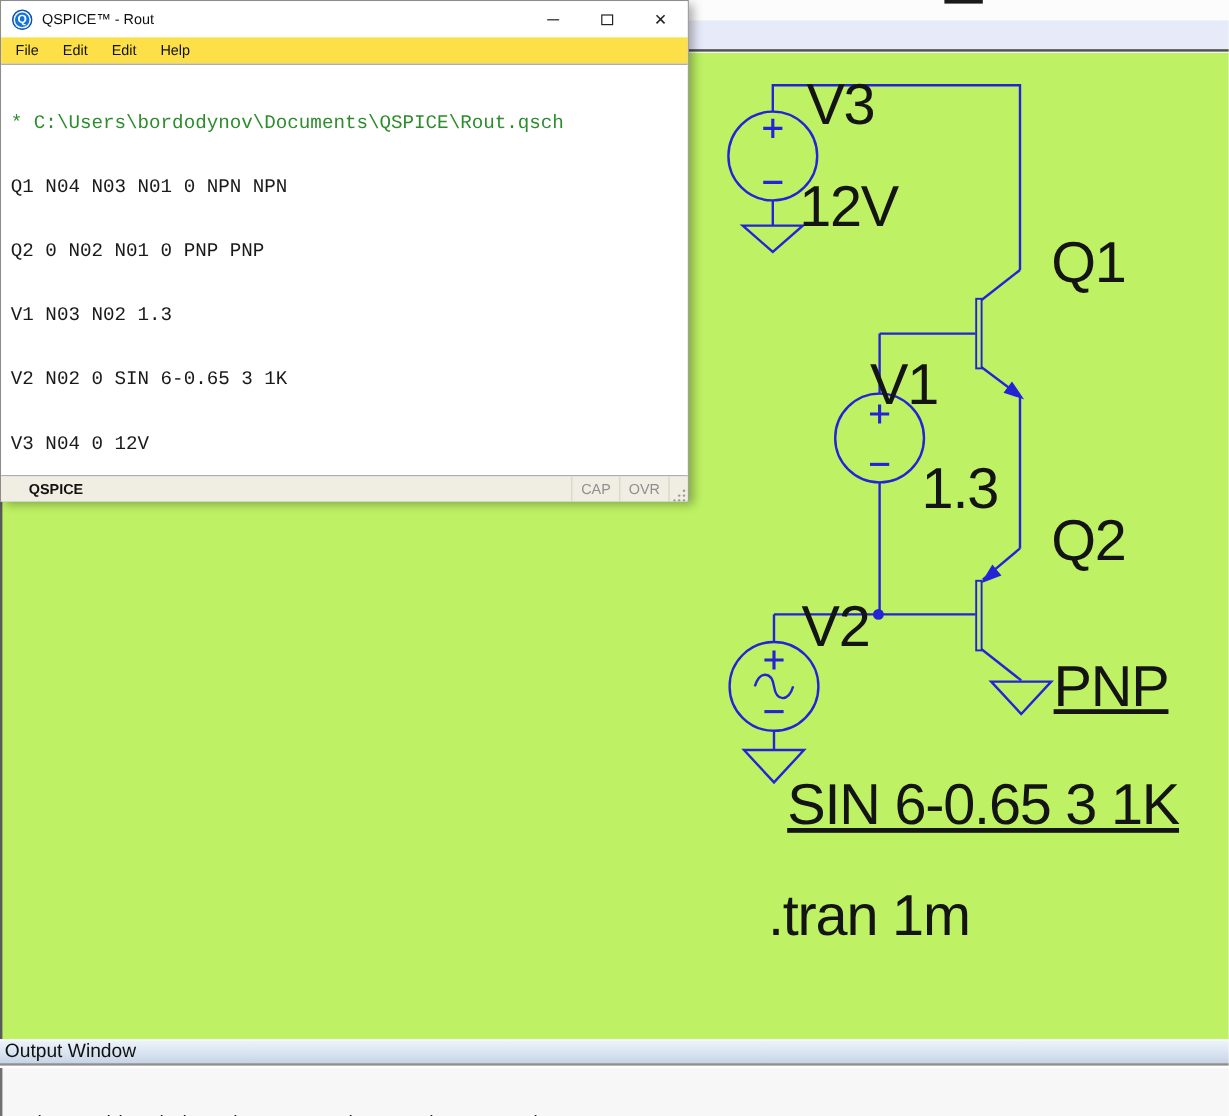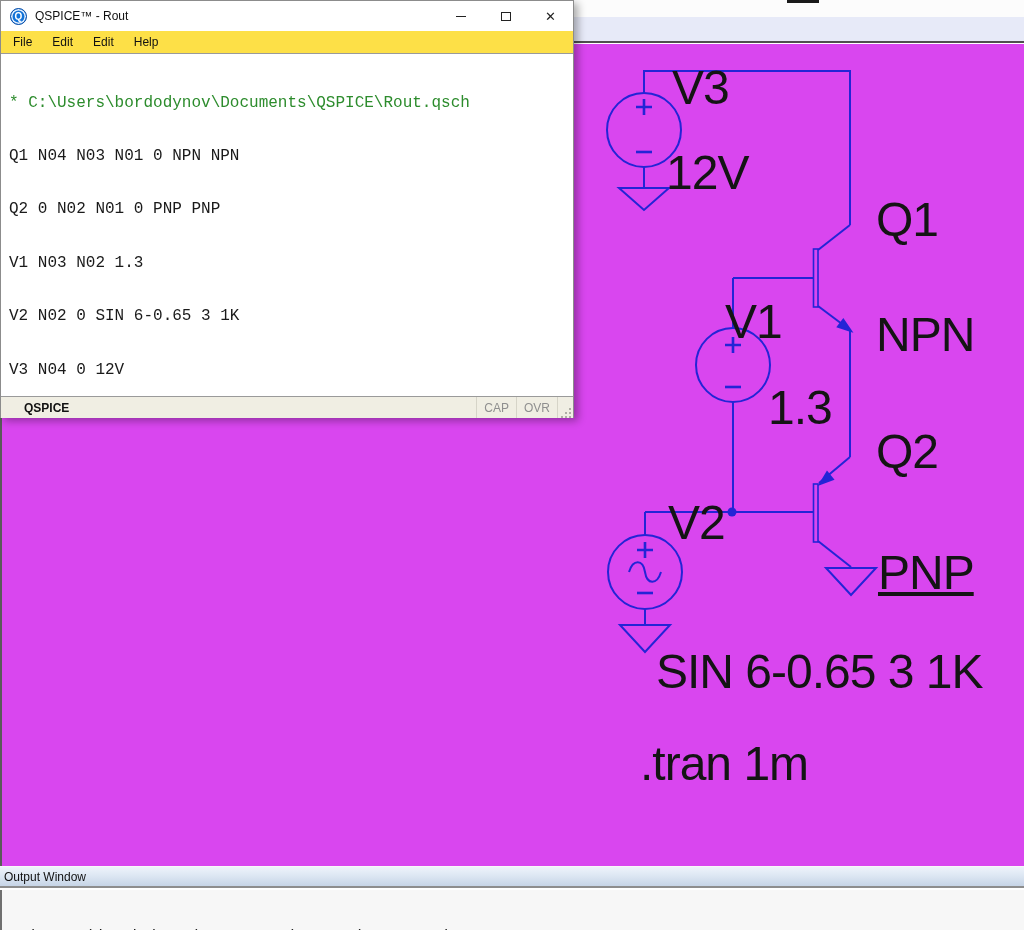--- a/index.html
+++ b/index.html
@@ -6,31 +6,31 @@
   html,body { width:1024px; height:930px; overflow:hidden; background:#fff;
               font-family:"Liberation Sans", sans-serif; }
   .screen { position:relative; width:1024px; height:930px; overflow:hidden; }
 
   
   .main-top-strip { position:absolute; left:0; top:0; width:1024px; height:17px; background:#fcfcfc; }
   .main-toolbar   { position:absolute; left:0; top:17px; width:1024px; height:26px; background:#e7eaf8; border-bottom:2px solid #4f4f4f; }
   .top-artifact   { position:absolute; left:787px; top:0; width:32px; height:3px; background:#1a1a1a; }
 
   .schematic { position:absolute; left:0; top:44px; width:1024px; height:822px;
-               background:#d946ef; border-left:2px solid #5a5a5a; }
+               background:#bef264; border-left:2px solid #5a5a5a; }
   .schematic svg { position:absolute; left:-2px; top:0; }
 
   .slabel { position:absolute; font-size:48px; line-height:48px; color:#141414;
             white-space:nowrap; letter-spacing:-1px; }
 
   
   .output-header { position:absolute; left:0; top:866px; width:1024px; height:22px;
                    background:linear-gradient(#eef3fb, #dde7f3 45%, #c6d4e6);
                    border-top:1px solid #f8f8f8; border-bottom:2px solid #8d8d8d;
-                   font-size:12px; color:#111; display:flex; align-items:center; padding-left:4px; }
+                   font-size:16px; color:#111; display:flex; align-items:center; padding-left:4px; }
   .output-body { position:absolute; left:0; top:890px; width:1024px; height:40px;
                  background:#f7f7f7; border-left:2px solid #707070; padding:2px 0 0 10px;
                  font-family:"Liberation Mono","DejaVu Sans Mono",monospace;
                  font-size:16px; line-height:18px; color:#1a1a1a; white-space:pre; }
 
   
   .netwin { position:absolute; left:0; top:0; width:574px; height:418px; background:#fff;
             border:1px solid #8c8c8c; box-shadow:4px 3px 8px rgba(0,0,0,.32); }
   .titlebar { position:relative; height:30px; background:#ffffff; display:flex; align-items:center; }
   .app-icon { width:17px; height:17px; margin:0 8px 0 9px; border-radius:50%;
@@ -116,27 +116,26 @@
           <path d="M637,593 H653" stroke-width="2.6"></path>
           <line x1="645" y1="609" x2="645" y2="625"></line>
           <polygon points="620,625 670,625 645,652"></polygon>
         </g>
       </g>
     </svg>
 
     <span class="slabel" style="left:670px;top:20px;">V3</span>
     <span class="slabel" style="left:664px;top:105px;">12V</span>
     <span class="slabel" style="left:874px;top:152px;">Q1</span>
-    <span class="slabel" style="left:874px;top:267px;">NPN</span>
     <span class="slabel" style="left:723px;top:254px;text-align:center;">V1</span>
     <span class="slabel" style="left:766px;top:340px;">1.3</span>
     <span class="slabel" style="left:874px;top:384px;">Q2</span>
     <span class="slabel" style="left:876px;top:505px;text-decoration:underline;">PNP</span>
     <span class="slabel" style="left:666px;top:455px;">V2</span>
-    <span class="slabel" style="left:654px;top:604px;">SIN 6-0.65 3 1K</span>
+    <span class="slabel" style="left:654px;top:604px;text-decoration:underline;">SIN 6-0.65 3 1K</span>
     <span class="slabel" style="left:638px;top:696px;">.tran 1m</span>
   </div>
 
   <div class="output-header">
     <span>Output Window</span>
   </div>
   <div class="output-body">
     <div>C:\Users\bordodynov\Documents\QSPICE\Rout.qsch</div>
     
   </div>

